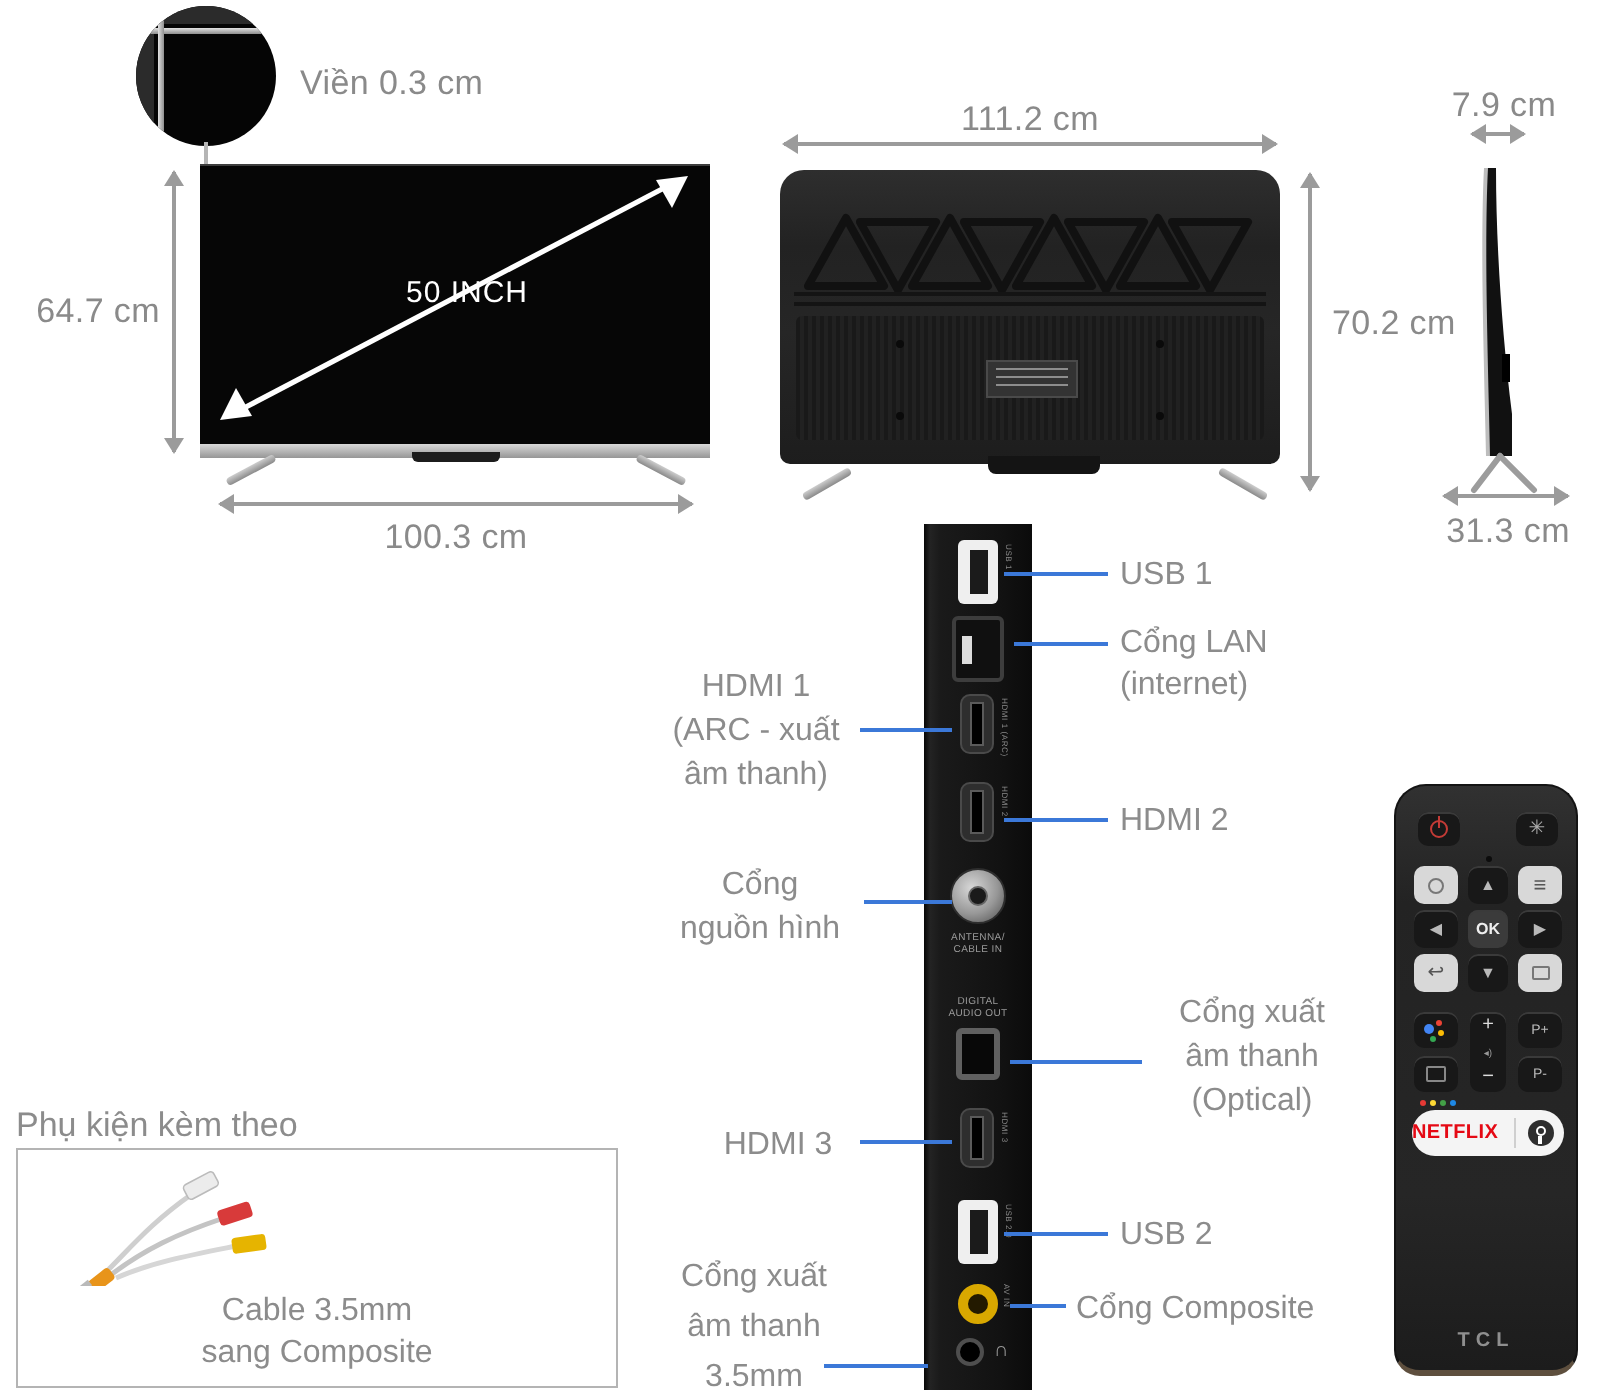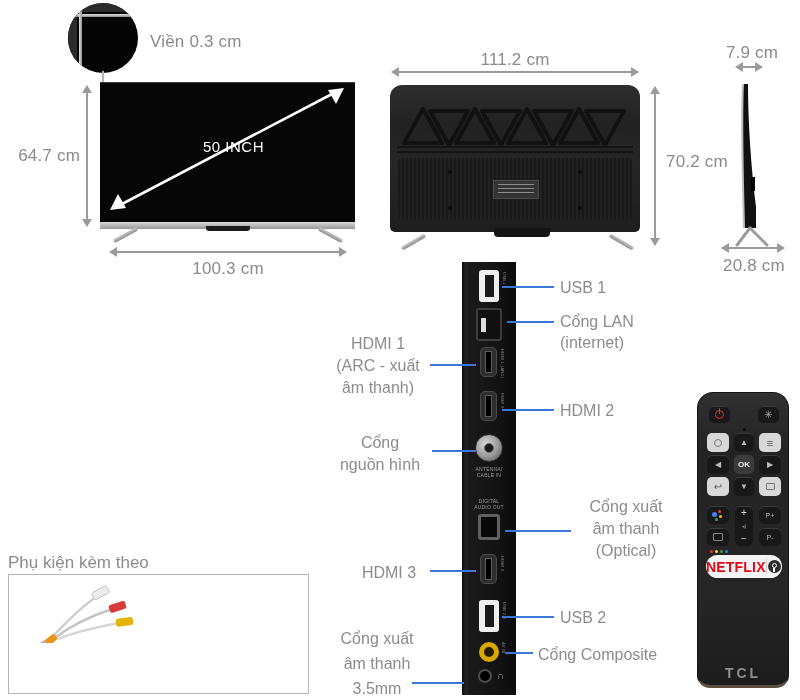--- a/index.html
+++ b/index.html
@@ -88,27 +88,27 @@
   .adots i { position:absolute; border-radius:50%; }
   .rocker { position:absolute; left:37px; top:113px; width:18px; height:40px; background:#181818; border-radius:5px;
             box-shadow:0 1px 0 #3a3a3a inset; display:flex; flex-direction:column; align-items:center; justify-content:space-between;
             padding:2px 0; color:#ddd; }
   .rocker .pm { font-size:10px; line-height:10px; }
   .rocker .sp { font-size:5px; color:#999; }
   .mini-dots { position:absolute; left:12px; top:157px; display:flex; gap:2px; }
   .mini-dots i { width:3px; height:3px; border-radius:50%; }
   .nf-pill { position:absolute; left:8px; top:162px; width:76px; height:23px; background:#f4f4f4; border-radius:12px;
              display:flex; align-items:center; }
-  .nf-text { flex:1; text-align:right; font-size:14px; font-weight:bold; color:#e50914; letter-spacing:.2px; }
+  .nf-text { flex:1; text-align:left; font-size:10px; font-weight:bold; color:#e50914; letter-spacing:.2px; }
   .nf-div { width:1px; height:15px; background:#cfcfcf; }
   .tclch { width:24px; display:flex; justify-content:center; }
   .tclch b { width:13px; height:13px; border-radius:50%; background:#2e2e2e; position:relative; display:block; }
   .tclch b i { position:absolute; left:4px; top:2.5px; width:5px; height:5px; border:1.2px solid #fff; border-radius:50%; }
   .tclch b u { position:absolute; left:5.7px; top:7.5px; width:1.6px; height:4px; background:#fff; }
-  .rbrand { position:absolute; left:0; right:0; top:272px; text-align:center; font-size:14px; font-weight:bold;
+  .rbrand { position:absolute; left:0; right:0; top:272px; text-align:center; font-size:10px; font-weight:bold;
             color:#8f8f8f; letter-spacing:3px; }
 
   
   .acc-title { position:absolute; left:8px; top:553px; font-size:17px; color:#8c8c8c; }
   .acc-box { position:absolute; left:8px; top:574px; width:301px; height:120px; border:1px solid #b4b4b4; display:flex; }
   .acc-cell { flex:1; position:relative; }
   .acc-cell + .acc-cell { border-left:1px solid #b4b4b4; }
   .acc-label { position:absolute; left:0; right:0; bottom:6px; text-align:center; font-size:16px; color:#8c8c8c; line-height:21px; }
 </style>
 </head>
@@ -181,21 +181,21 @@
       <path d="M12,2 L17,2 C17,40 20,85 25,125 L25,146 L13,146 C12,100 10,40 12,2 Z" fill="#111111"></path>
       <path d="M12,2 C10,40 12,100 13,146" stroke="#bdbdbd" stroke-width="2" fill="none"></path>
       <rect x="20" y="95" width="4" height="14" fill="#000"></rect>
       <line x1="19" y1="146" x2="6" y2="163" stroke="#9c9c9c" stroke-width="3" stroke-linecap="round"></line>
       <line x1="19" y1="146" x2="36" y2="163" stroke="#9c9c9c" stroke-width="3" stroke-linecap="round"></line>
     </svg>
   </div>
   <div class="harrow" style="left:736px;top:66px;width:26px;"></div>
   <div class="dim center" style="left:722px;top:43px;width:60px;">7.9 cm</div>
   <div class="harrow" style="left:722px;top:247px;width:62px;"></div>
-  <div class="dim center" style="left:720px;top:256px;width:68px;">20.8 cm</div>
+  <div class="dim center" style="left:720px;top:256px;width:68px;">31.3 cm</div>
 
   <div class="port-panel"></div>
 
   <div class="usb-port" style="left:479px;top:270px;">
       <i></i>
     </div>
   <div class="tag" style="left:502px;top:272px;">USB 1</div>
   <div class="lan-port" style="left:476px;top:308px;">
       <i></i>
     </div>
@@ -358,16 +358,20 @@
       <svg width="120" height="62" style="position:absolute;left:15px;top:6px;">
         <path d="M30,54 C42,42 52,30 72,16" stroke="#cfcfcf" stroke-width="2.5" fill="none"></path>
         <path d="M32,56 C48,44 64,36 88,28" stroke="#c4c4c4" stroke-width="2.5" fill="none"></path>
         <path d="M34,58 C52,50 74,46 94,42" stroke="#d6d6d6" stroke-width="2.5" fill="none"></path>
         <rect x="68" y="8" width="17" height="8" rx="2" fill="#ececec" stroke="#bbb" stroke-width="0.8" transform="rotate(-28 76 12)"></rect>
         <rect x="85" y="22" width="17" height="8" rx="2" fill="#d83a3a" transform="rotate(-18 93 26)"></rect>
         <rect x="92" y="37" width="17" height="8" rx="2" fill="#e6b400" transform="rotate(-8 100 41)"></rect>
         <rect x="20" y="56" width="13" height="7" rx="2" fill="#e8941a" transform="rotate(-38 26 59)"></rect>
         <rect x="9" y="63" width="13" height="3.5" fill="#b9b9b9" transform="rotate(-38 15 64)"></rect>
       </svg>
+      <div class="acc-label">
+        <div>Cable 3.5mm</div>
+        <div>sang Composite</div>
+      </div>
     </div>
   </div>
 
 </div>
 
 </body></html>

